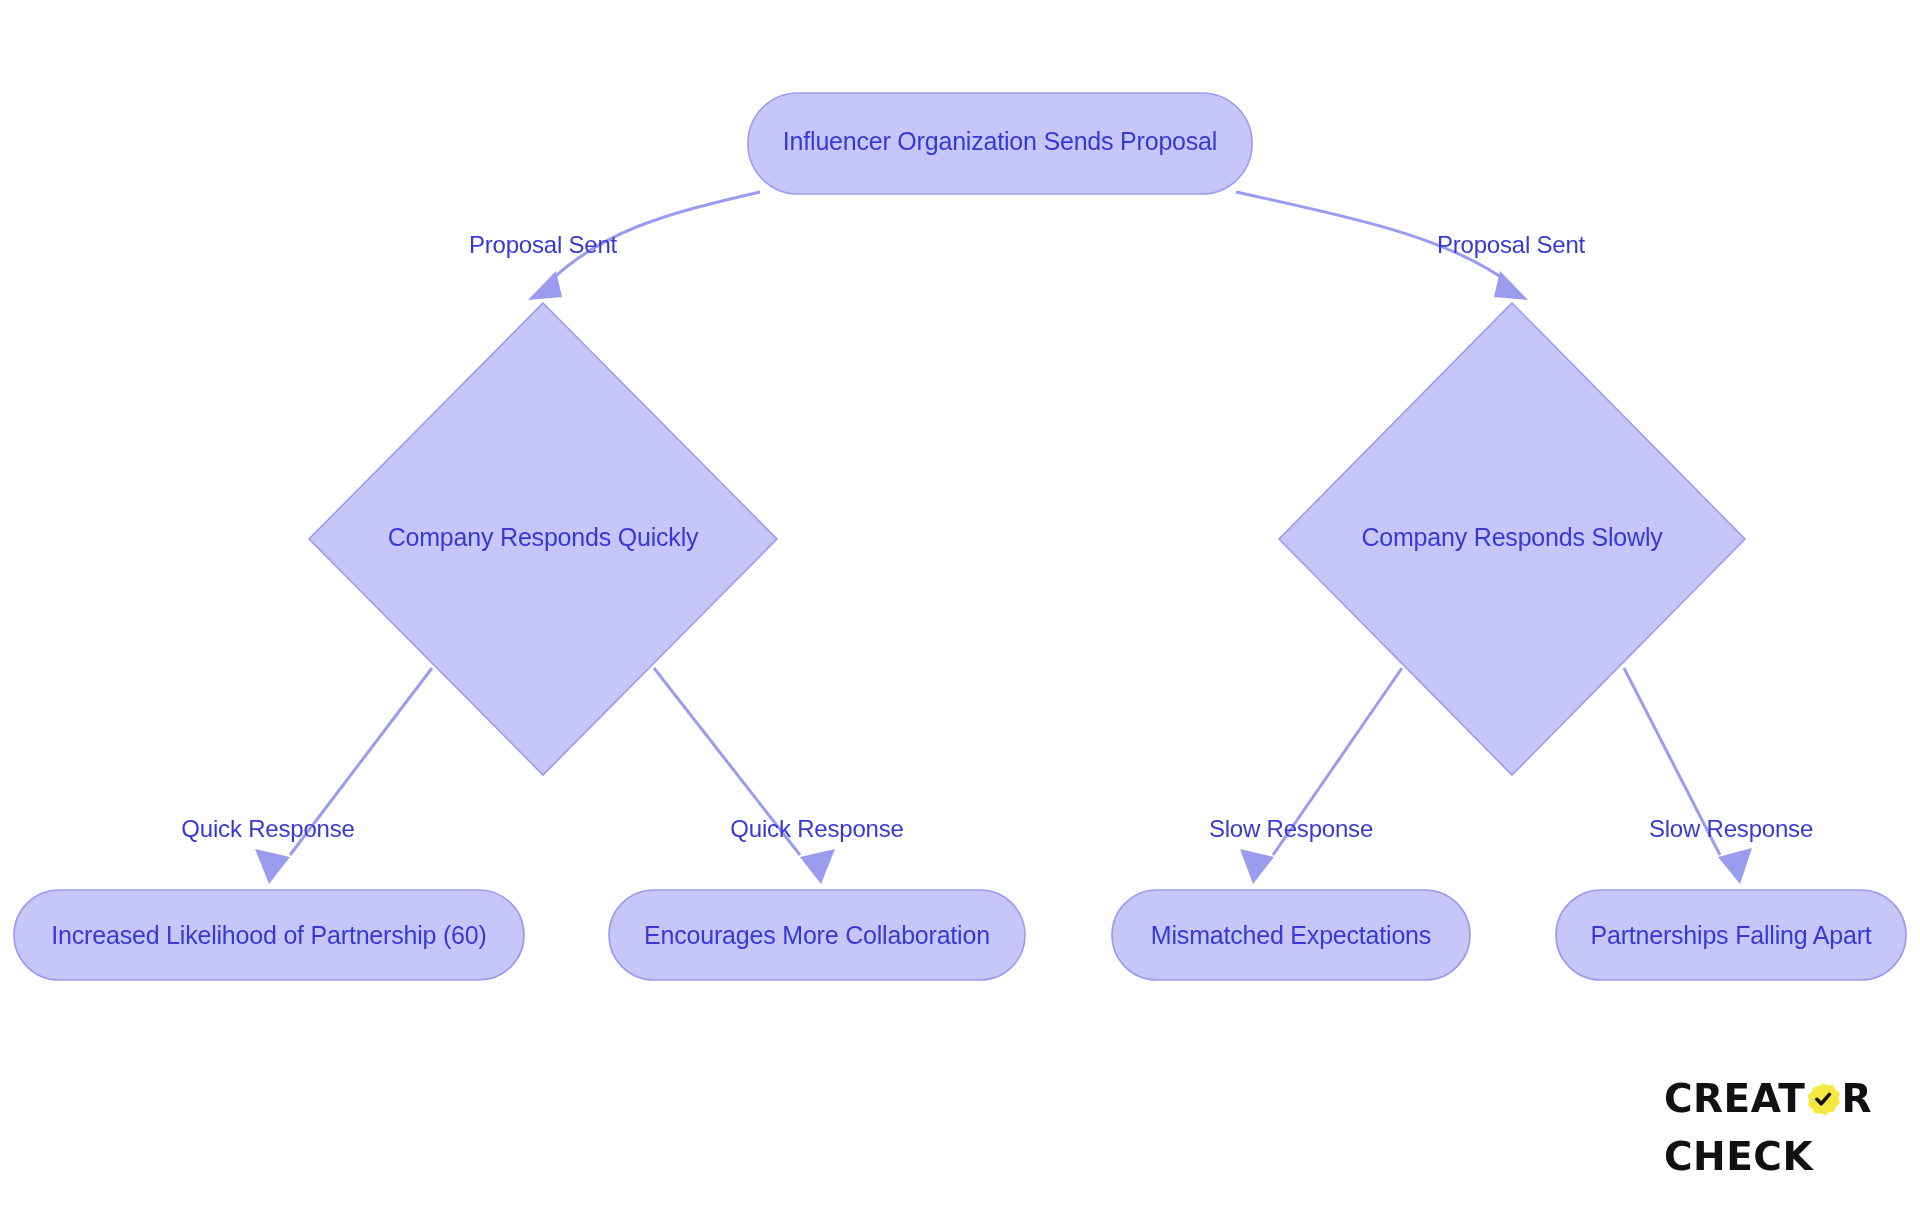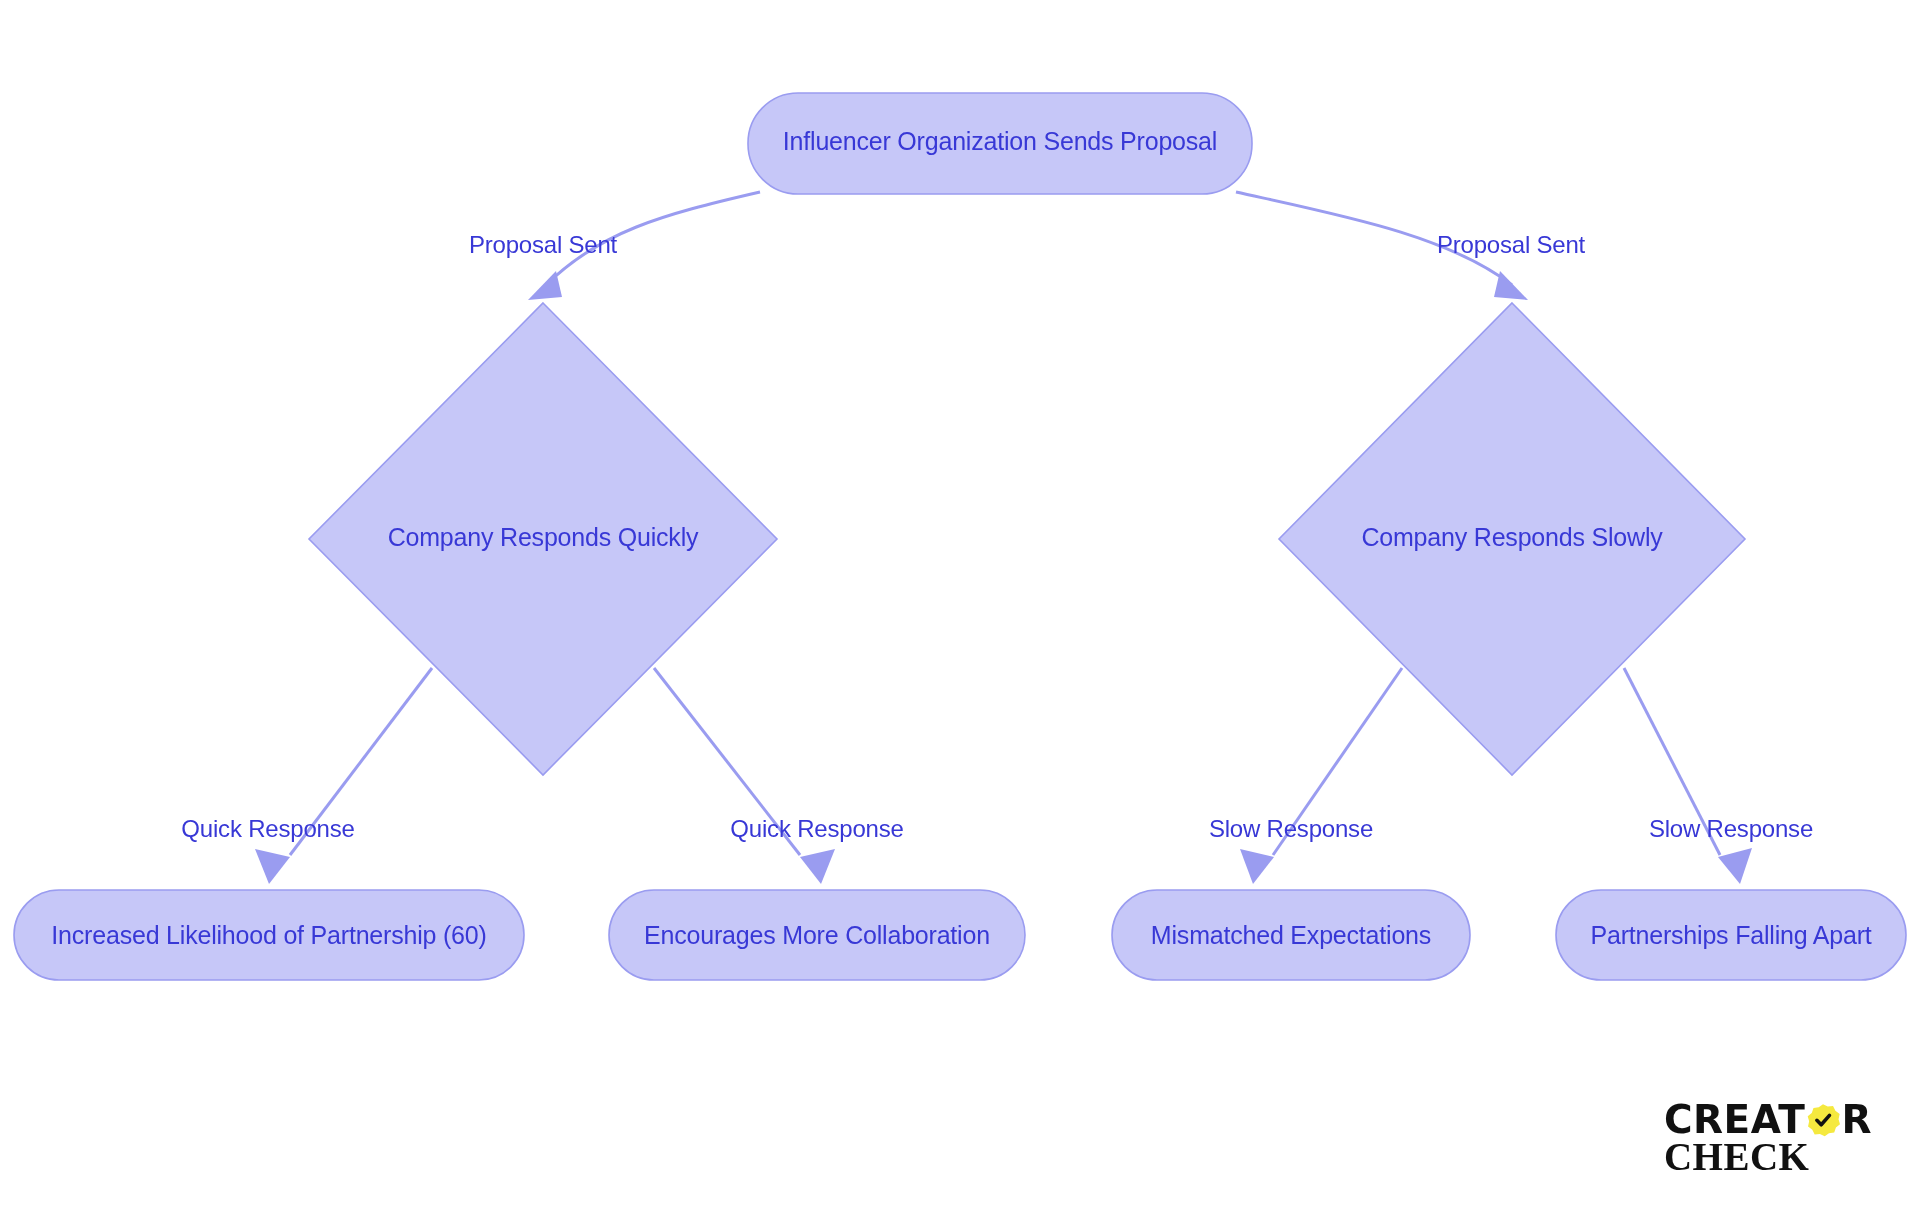--- a/index.html
+++ b/index.html
@@ -68,21 +68,21 @@
   .logo-line {
     font-family: "DejaVu Sans", sans-serif;
     font-weight: 700;
     font-size: 39px;
     letter-spacing: 0.5px;
     color: #111111;
     white-space: nowrap;
     display: flex;
     align-items: center;
   }
-  .logo-line-2 { margin-top: 1px; font-family: Liberation Serif, serif; }
+  .logo-line-2 { margin-top: 22px; }
   .logo-badge {
     display: inline-block;
     width: 34px;
     height: 34px;
     position: relative;
     margin: 0 1px;
     vertical-align: middle;
   }
 </style>
 </head>

